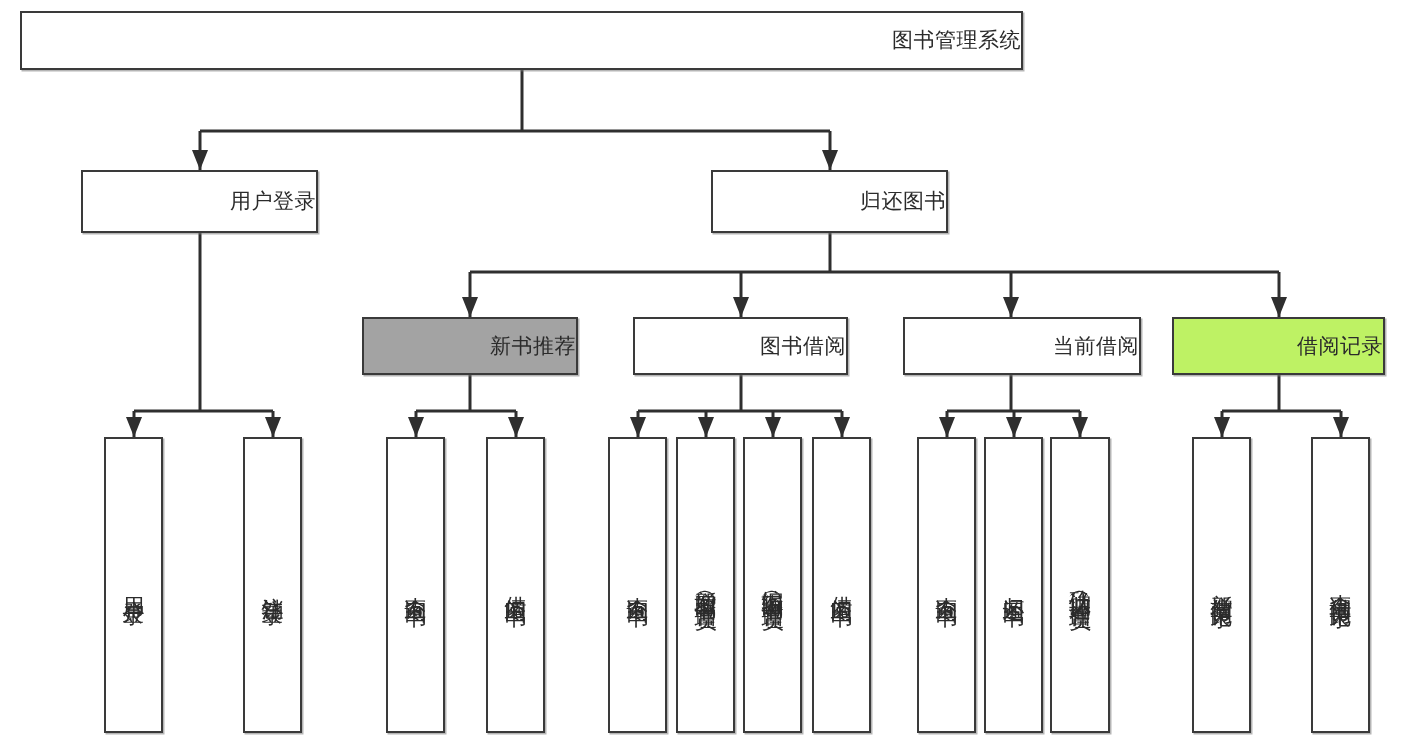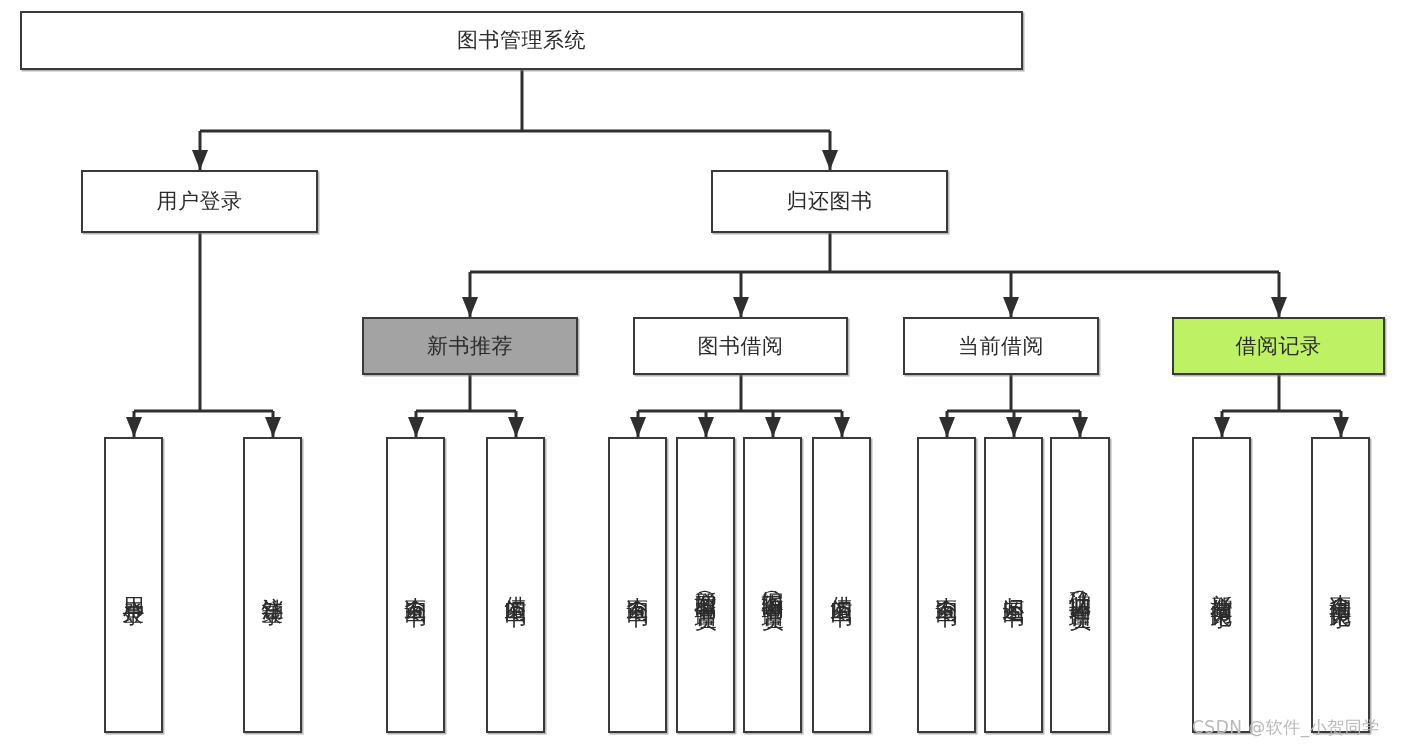--- a/index.html
+++ b/index.html
@@ -22,21 +22,21 @@
     height: 747px;
   }
   .node-box {
     position: absolute;
     box-sizing: border-box;
     background: #ffffff;
     border: 2px solid #3a3a3a;
     box-shadow: 1.5px 1.5px 0 0 rgba(120,120,120,0.55);
     display: flex;
     align-items: center;
-    justify-content: center;
+    justify-content: flex-end;
   }
   .node-label {
     color: #2b2b2b;
     font-size: 21px;
     line-height: 1.18;
     letter-spacing: 0.5px;
     text-align: center;
     white-space: nowrap;
   }
   .node-box.vertical {
@@ -134,21 +134,21 @@
       </div>
       <div class="node-box" style="left: 711px; top: 170px; width: 237px; height: 63px; border-color: rgb(58, 58, 58); background: rgb(255, 255, 255);">
         <span class="node-label" style="color: rgb(43, 43, 43);">归还图书</span>
       </div>
       <div class="node-box" style="left: 362px; top: 317px; width: 216px; height: 58px; border-color: rgb(58, 58, 58); background: #a3a3a3;">
         <span class="node-label" style="color: rgb(43, 43, 43);">新书推荐</span>
       </div>
       <div class="node-box" style="left: 633px; top: 317px; width: 215px; height: 58px; border-color: rgb(58, 58, 58); background: rgb(255, 255, 255);">
         <span class="node-label" style="color: rgb(43, 43, 43);">图书借阅</span>
       </div>
-      <div class="node-box" style="left: 903px; top: 317px; width: 196px; height: 58px; border-color: rgb(58, 58, 58); background: rgb(255, 255, 255);">
+      <div class="node-box" style="left: 903px; top: 317px; width: 238px; height: 58px; border-color: rgb(58, 58, 58); background: rgb(255, 255, 255);">
         <span class="node-label" style="color: rgb(43, 43, 43);">当前借阅</span>
       </div>
       <div class="node-box" style="left: 1172px; top: 317px; width: 213px; height: 58px; border-color: rgb(58, 58, 58); background: #bef264;">
         <span class="node-label" style="color: rgb(43, 43, 43);">借阅记录</span>
       </div>
       <div class="node-box vertical" style="left: 104px; top: 437px; width: 59px; height: 296px; border-color: rgb(58, 58, 58); background: rgb(255, 255, 255);">
         <span class="node-label" style="color: rgb(43, 43, 43);">用户登录</span>
       </div>
       <div class="node-box vertical" style="left: 243px; top: 437px; width: 59px; height: 296px; border-color: rgb(58, 58, 58); background: rgb(255, 255, 255);">
         <span class="node-label" style="color: rgb(43, 43, 43);">注销登录</span>
@@ -180,14 +180,13 @@
       <div class="node-box vertical" style="left: 1050px; top: 437px; width: 60px; height: 296px; border-color: rgb(58, 58, 58); background: rgb(255, 255, 255);">
         <span class="node-label" style="color: rgb(43, 43, 43);">确认归还（管理员）</span>
       </div>
       <div class="node-box vertical" style="left: 1192px; top: 437px; width: 59px; height: 296px; border-color: rgb(58, 58, 58); background: rgb(255, 255, 255);">
         <span class="node-label" style="color: rgb(43, 43, 43);">新增借阅记录</span>
       </div>
       <div class="node-box vertical" style="left: 1311px; top: 437px; width: 59px; height: 296px; border-color: rgb(58, 58, 58); background: rgb(255, 255, 255);">
         <span class="node-label" style="color: rgb(43, 43, 43);">查询借阅记录</span>
       </div>
     </div>
-  <div class="watermark" style="left: 1192px; top: 716px; color: rgb(185, 185, 185);">CSDN @软件_小贺同学</div>
 </div>
 
 </body></html>

